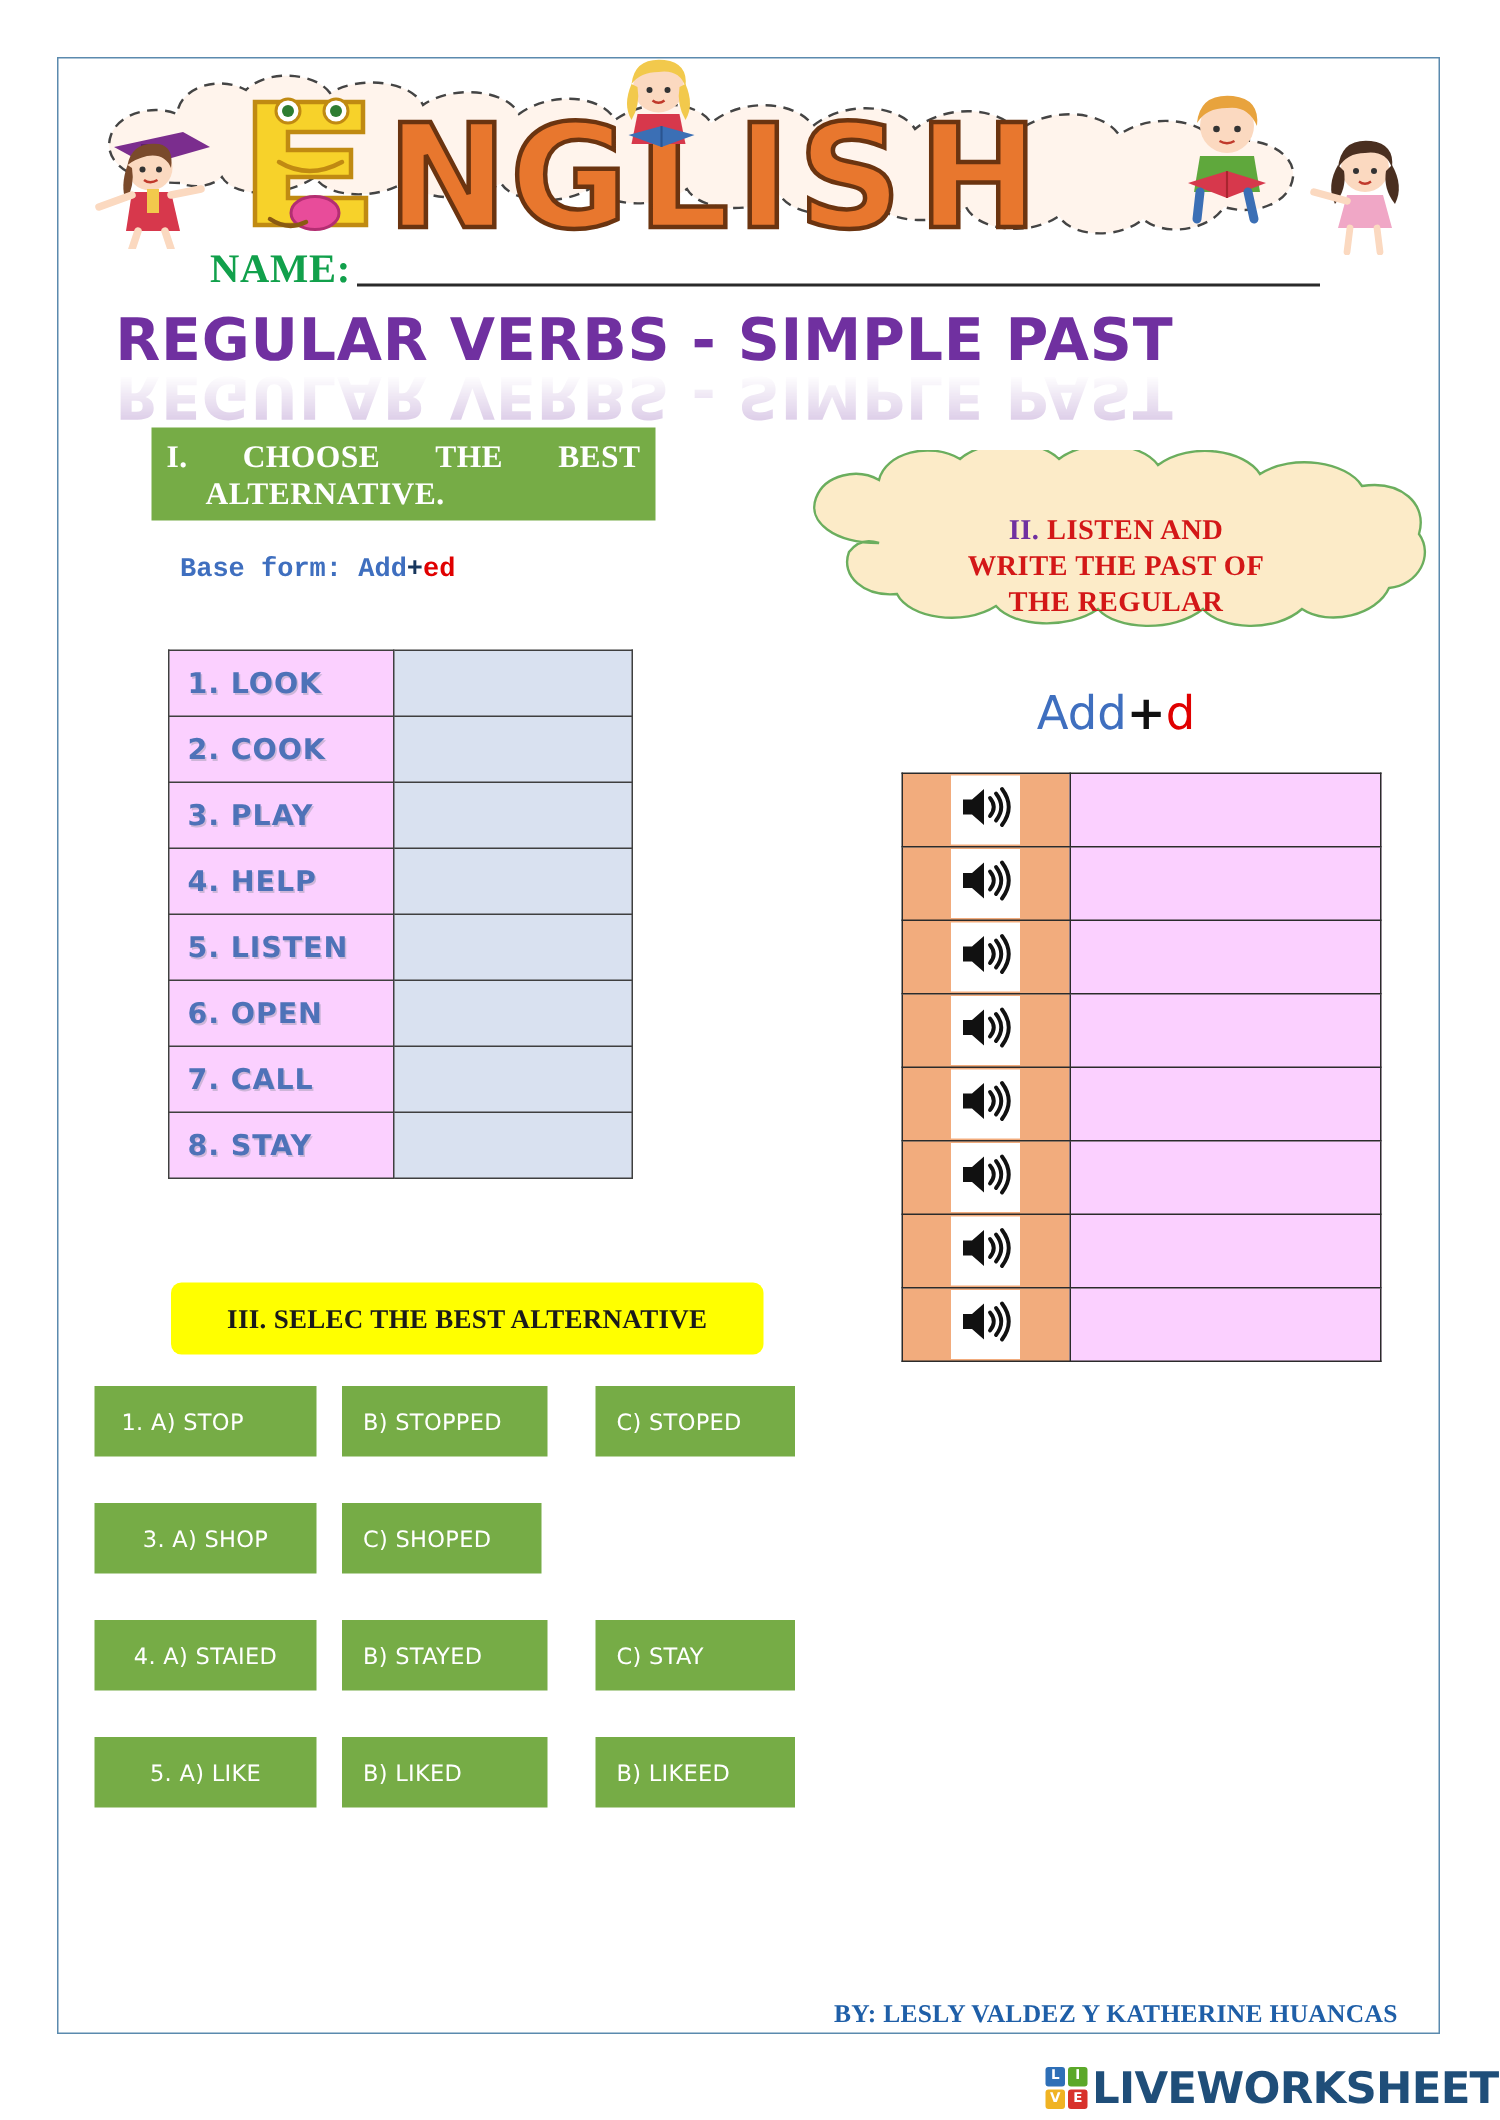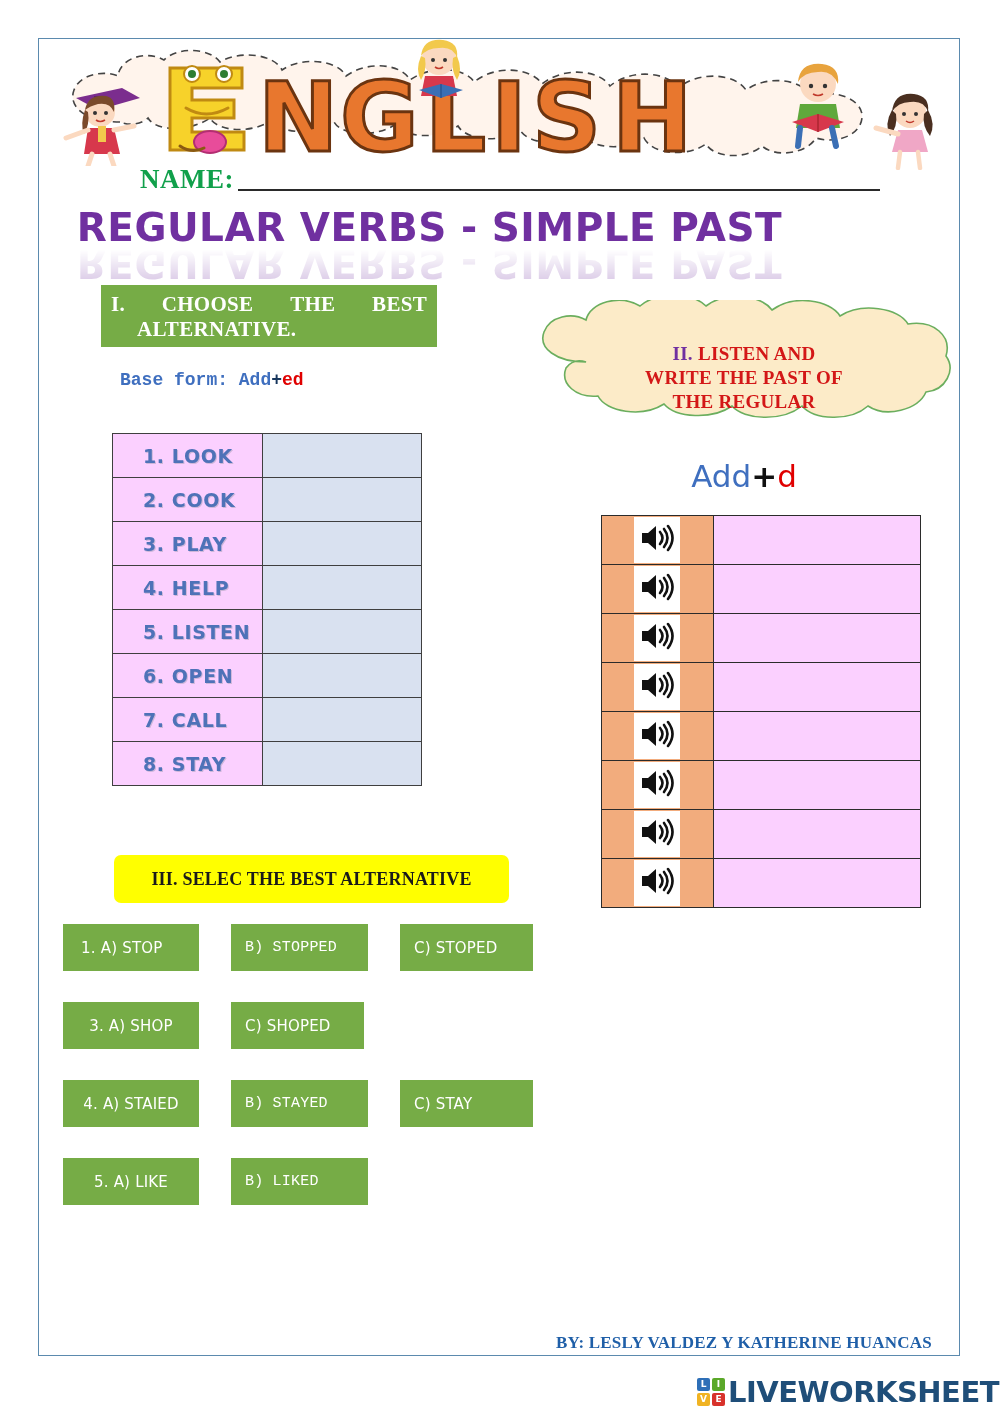--- a/index.html
+++ b/index.html
@@ -156,21 +156,21 @@
   .verb-table {
     position: absolute;
     left: 112px;
     top: 433px;
     width: 310px;
     border-collapse: collapse;
   }
   .verb-table td {
     border: 1px solid #3f3f3f;
     height: 44px;
-    padding: 0 0 0 30px;
+    padding: 0 0 0 12px;
     box-sizing: border-box;
   }
   .verb-cell {
     width: 150px;
     background: #FBD0FF;
     font-family: "DejaVu Sans", sans-serif;
     font-weight: bold;
     font-size: 19px;
     color: #4E72B8;
     letter-spacing: 0.6px;
@@ -289,35 +289,34 @@
     color: #ffffff;
     font-family: "DejaVu Sans", sans-serif;
     font-size: 15px;
     letter-spacing: 0.2px;
     display: flex;
     align-items: center;
     height: 47px;
     box-sizing: border-box;
   }
   .mc-opt.a {
-    width: 136px;
-    margin-right: 32px;
+    width: 148px;
+    margin-right: 17px;
     justify-content: center;
     padding: 0 4px;
   }
   .mc-opt.a.leftish {
     justify-content: flex-start;
     padding-left: 18px;
   }
   .mc-opt.b {
     width: 137px;
     margin-right: 32px;
     justify-content: flex-start;
     padding-left: 14px;
-    font-family: Liberation Mono, monospace;
   }
   .mc-opt.c {
     width: 133px;
     justify-content: flex-start;
     padding-left: 14px;
   }
 
   
   .byline {
     position: absolute;
@@ -669,20 +668,21 @@
     <div class="mc-opt c">C) SHOPED</div>
   </div>
   <div class="mc-row">
     <div class="mc-opt a">4. A) STAIED</div>
     <div class="mc-opt b">B) STAYED</div>
     <div class="mc-opt c">C) STAY</div>
   </div>
   <div class="mc-row">
     <div class="mc-opt a">5. A) LIKE</div>
     <div class="mc-opt b">B) LIKED</div>
+    <div class="mc-opt c">B) LIKEED</div>
   </div>
 </div>
 
 <div class="byline">BY: LESLY VALDEZ Y KATHERINE HUANCAS</div>
 
 <div class="lw-logo">
   <div class="lw-tiles">
     <div class="lw-tile" style="background:#2E6FB7">L</div>
     <div class="lw-tile" style="background:#5BA829">I</div>
     <div class="lw-tile" style="background:#F0B323">V</div>

